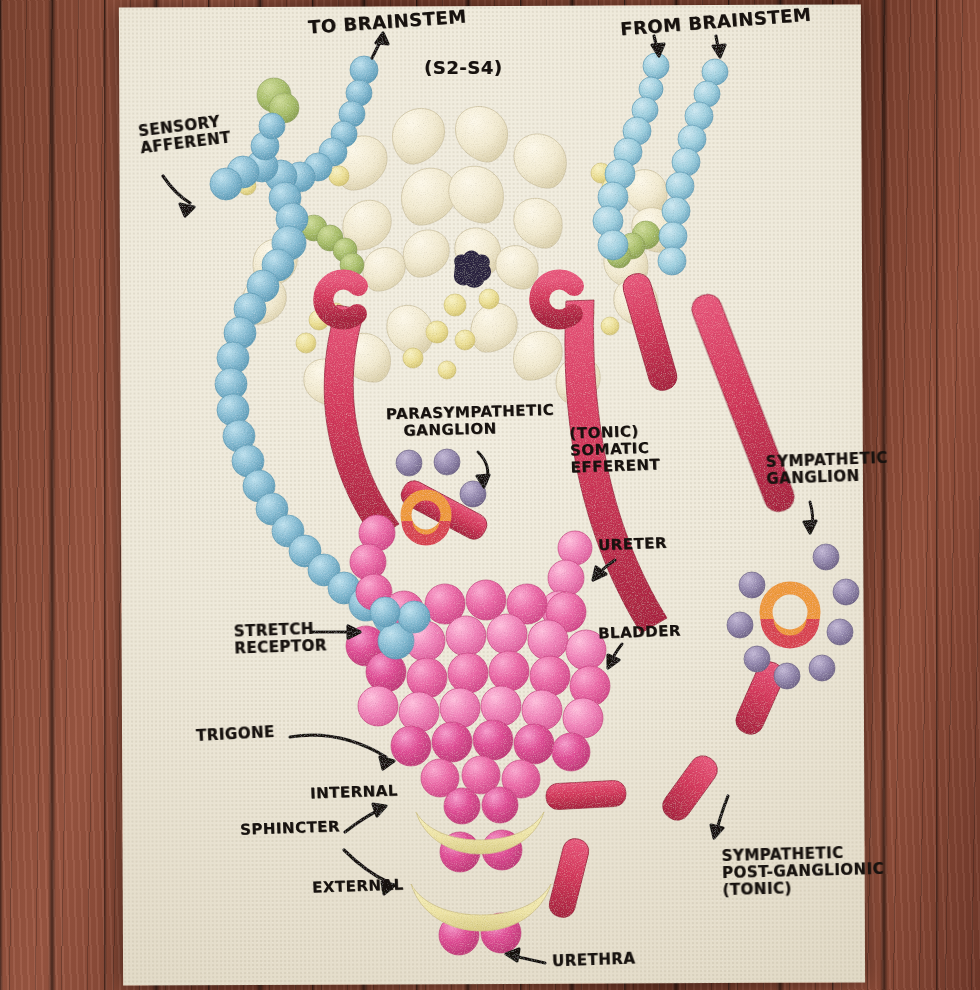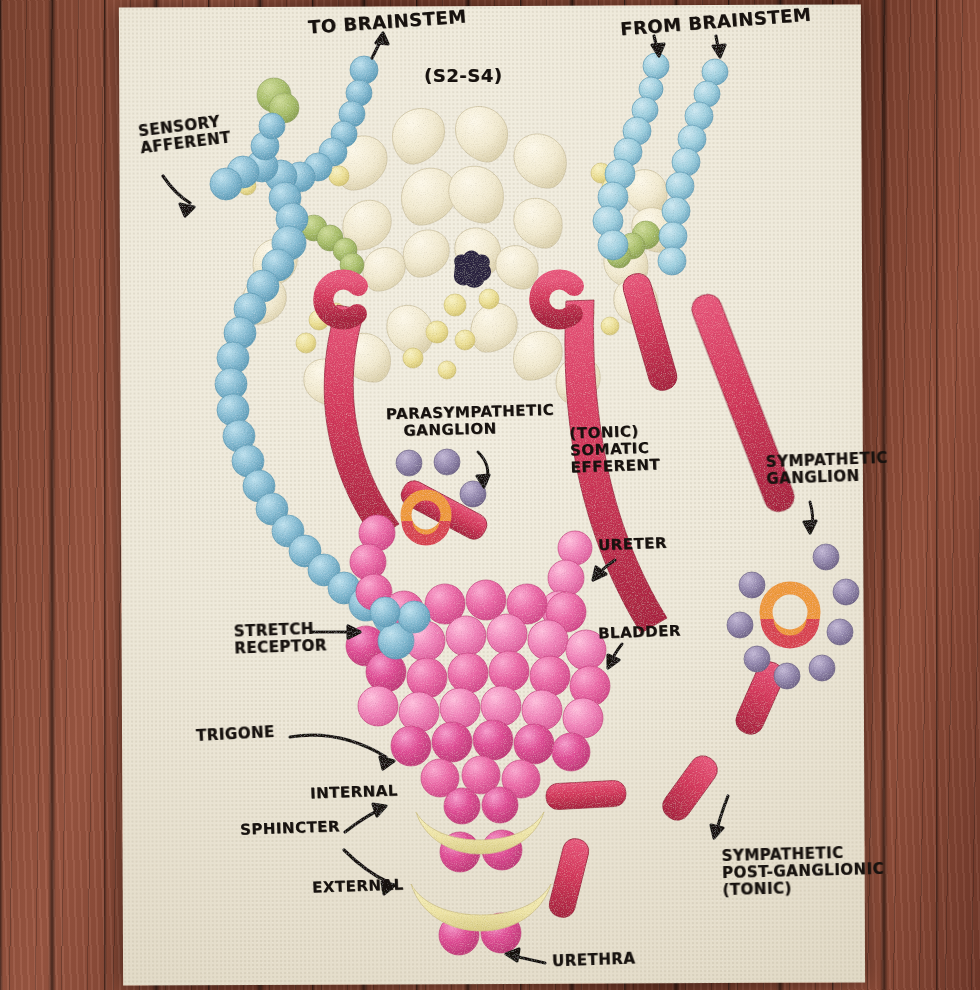--- a/index.html
+++ b/index.html
@@ -413,21 +413,21 @@
         <path d="M545 963 L514 956" fill="none"></path>
         <path d="M506 954 l13 -5 l-2 12 z"></path>
       </g>
     </g>
   </svg>
 
   <div class="lbl lg" style="left:308px;top:12px;transform:rotate(-4deg);">TO BRAINSTEM</div>
 
   <div class="lbl lg" style="left:620px;top:12px;transform:rotate(-4.5deg);">FROM BRAINSTEM</div>
 
-  <div class="lbl lg" style="left:424px;top:66px;">(S2-S4)</div>
+  <div class="lbl lg" style="left:424px;top:58px;">(S2-S4)</div>
 
   <div class="lbl md" style="left:139px;top:118px;transform:rotate(-7deg);">SENSORY
 AFFERENT</div>
 
   <div class="lbl md" style="left:386px;top:404px;transform:rotate(-1.5deg);">PARASYMPATHETIC
    GANGLION</div>
 
   <div class="lbl md" style="left:570px;top:424px;transform:rotate(-2deg);">(TONIC)
 SOMATIC
 EFFERENT</div>

